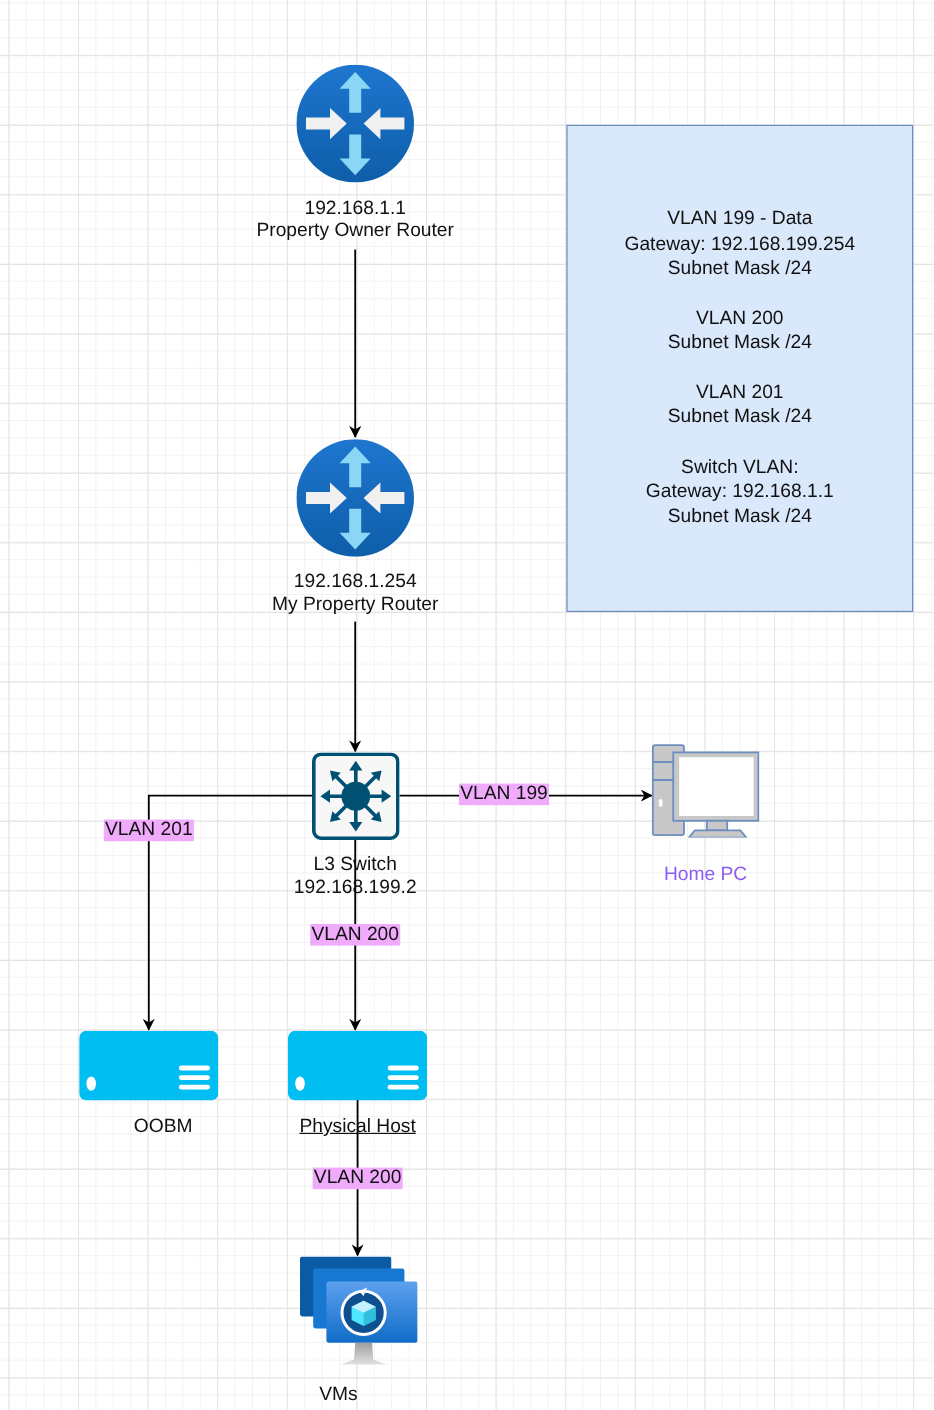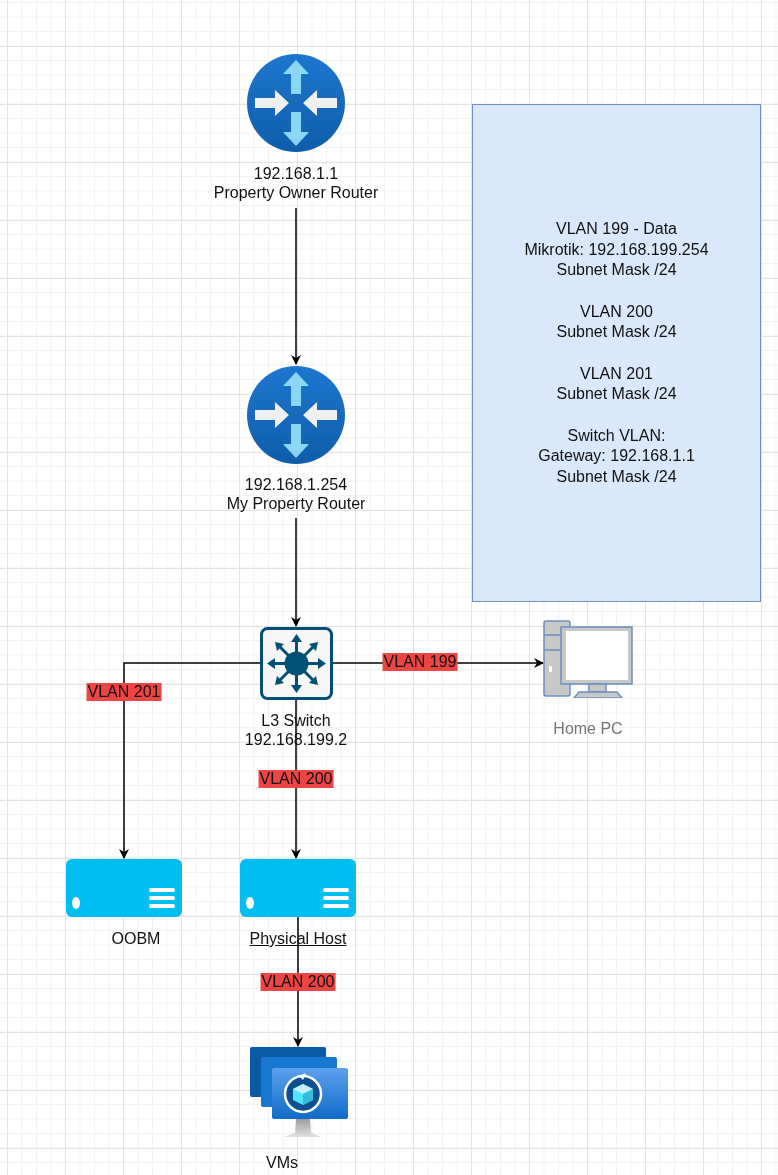--- a/index.html
+++ b/index.html
@@ -15,34 +15,34 @@
       background-position: 7px 46px, 7px 46px, 7px 2px, 7px 2px;
       font-family: "Liberation Sans", sans-serif;
       color: #111;
     }
     .abs { position: absolute; }
     .label {
       position: absolute; text-align: center; font-size: 16px; line-height: 19px;
       white-space: nowrap; transform: translateX(-50%);
     }
     .edge-label {
-      position: absolute; font-size: 16px; line-height: 18px; background: #ef4444;
+      position: absolute; font-size: 16px; line-height: 18px; background: #f0abfc;
       white-space: nowrap; transform: translate(-50%, -50%); padding: 0 1px;
     }
     #wires { position: absolute; left: 0; top: 0; }
     .info-box {
-      position: absolute; left: 472px; top: 104px; width: 289px; height: 498px;
+      position: absolute; left: 472px; top: 104px; width: 289px; height: 406px;
       background: #dae8fc; border: 1.5px solid #6c8ebf; box-sizing: border-box;
       display: flex; flex-direction: column; justify-content: center; align-items: center;
       font-size: 16px; line-height: 20.5px; text-align: center;
     }
     .info-block { margin: 0 0 21px 0; }
     .info-block:last-child { margin-bottom: 0; }
     .info-block div { white-space: nowrap; }
-    .home-pc-label { color: #737373; }
+    .home-pc-label { color: #8b5cf6; }
   </style>
 </head>
 <body>
 
 <svg id="wires" width="778" height="1175">
   <defs>
     <marker id="arrow" markerWidth="10" markerHeight="10" refX="9" refY="5" orient="auto" markerUnits="userSpaceOnUse">
       <path d="M0,0 L10,5 L0,10 L3,5 Z" fill="#000"></path>
     </marker>
   </defs>
@@ -187,21 +187,21 @@
 <div class="label" style="left:282px;top:1153px;">VMs</div>
 
 <div class="edge-label" style="left:420px;top:662px;">VLAN 199</div>
 <div class="edge-label" style="left:124px;top:692px;">VLAN 201</div>
 <div class="edge-label" style="left:296px;top:779px;">VLAN 200</div>
 <div class="edge-label" style="left:298px;top:982px;">VLAN 200</div>
 
 <div class="info-box">
   <div class="info-block">
     <div>VLAN 199 - Data</div>
-    <div>Mikrotik: 192.168.199.254</div>
+    <div>Gateway: 192.168.199.254</div>
     <div>Subnet Mask /24</div>
   </div>
   <div class="info-block">
     <div>VLAN 200</div>
     <div>Subnet Mask /24</div>
   </div>
   <div class="info-block">
     <div>VLAN 201</div>
     <div>Subnet Mask /24</div>
   </div>

